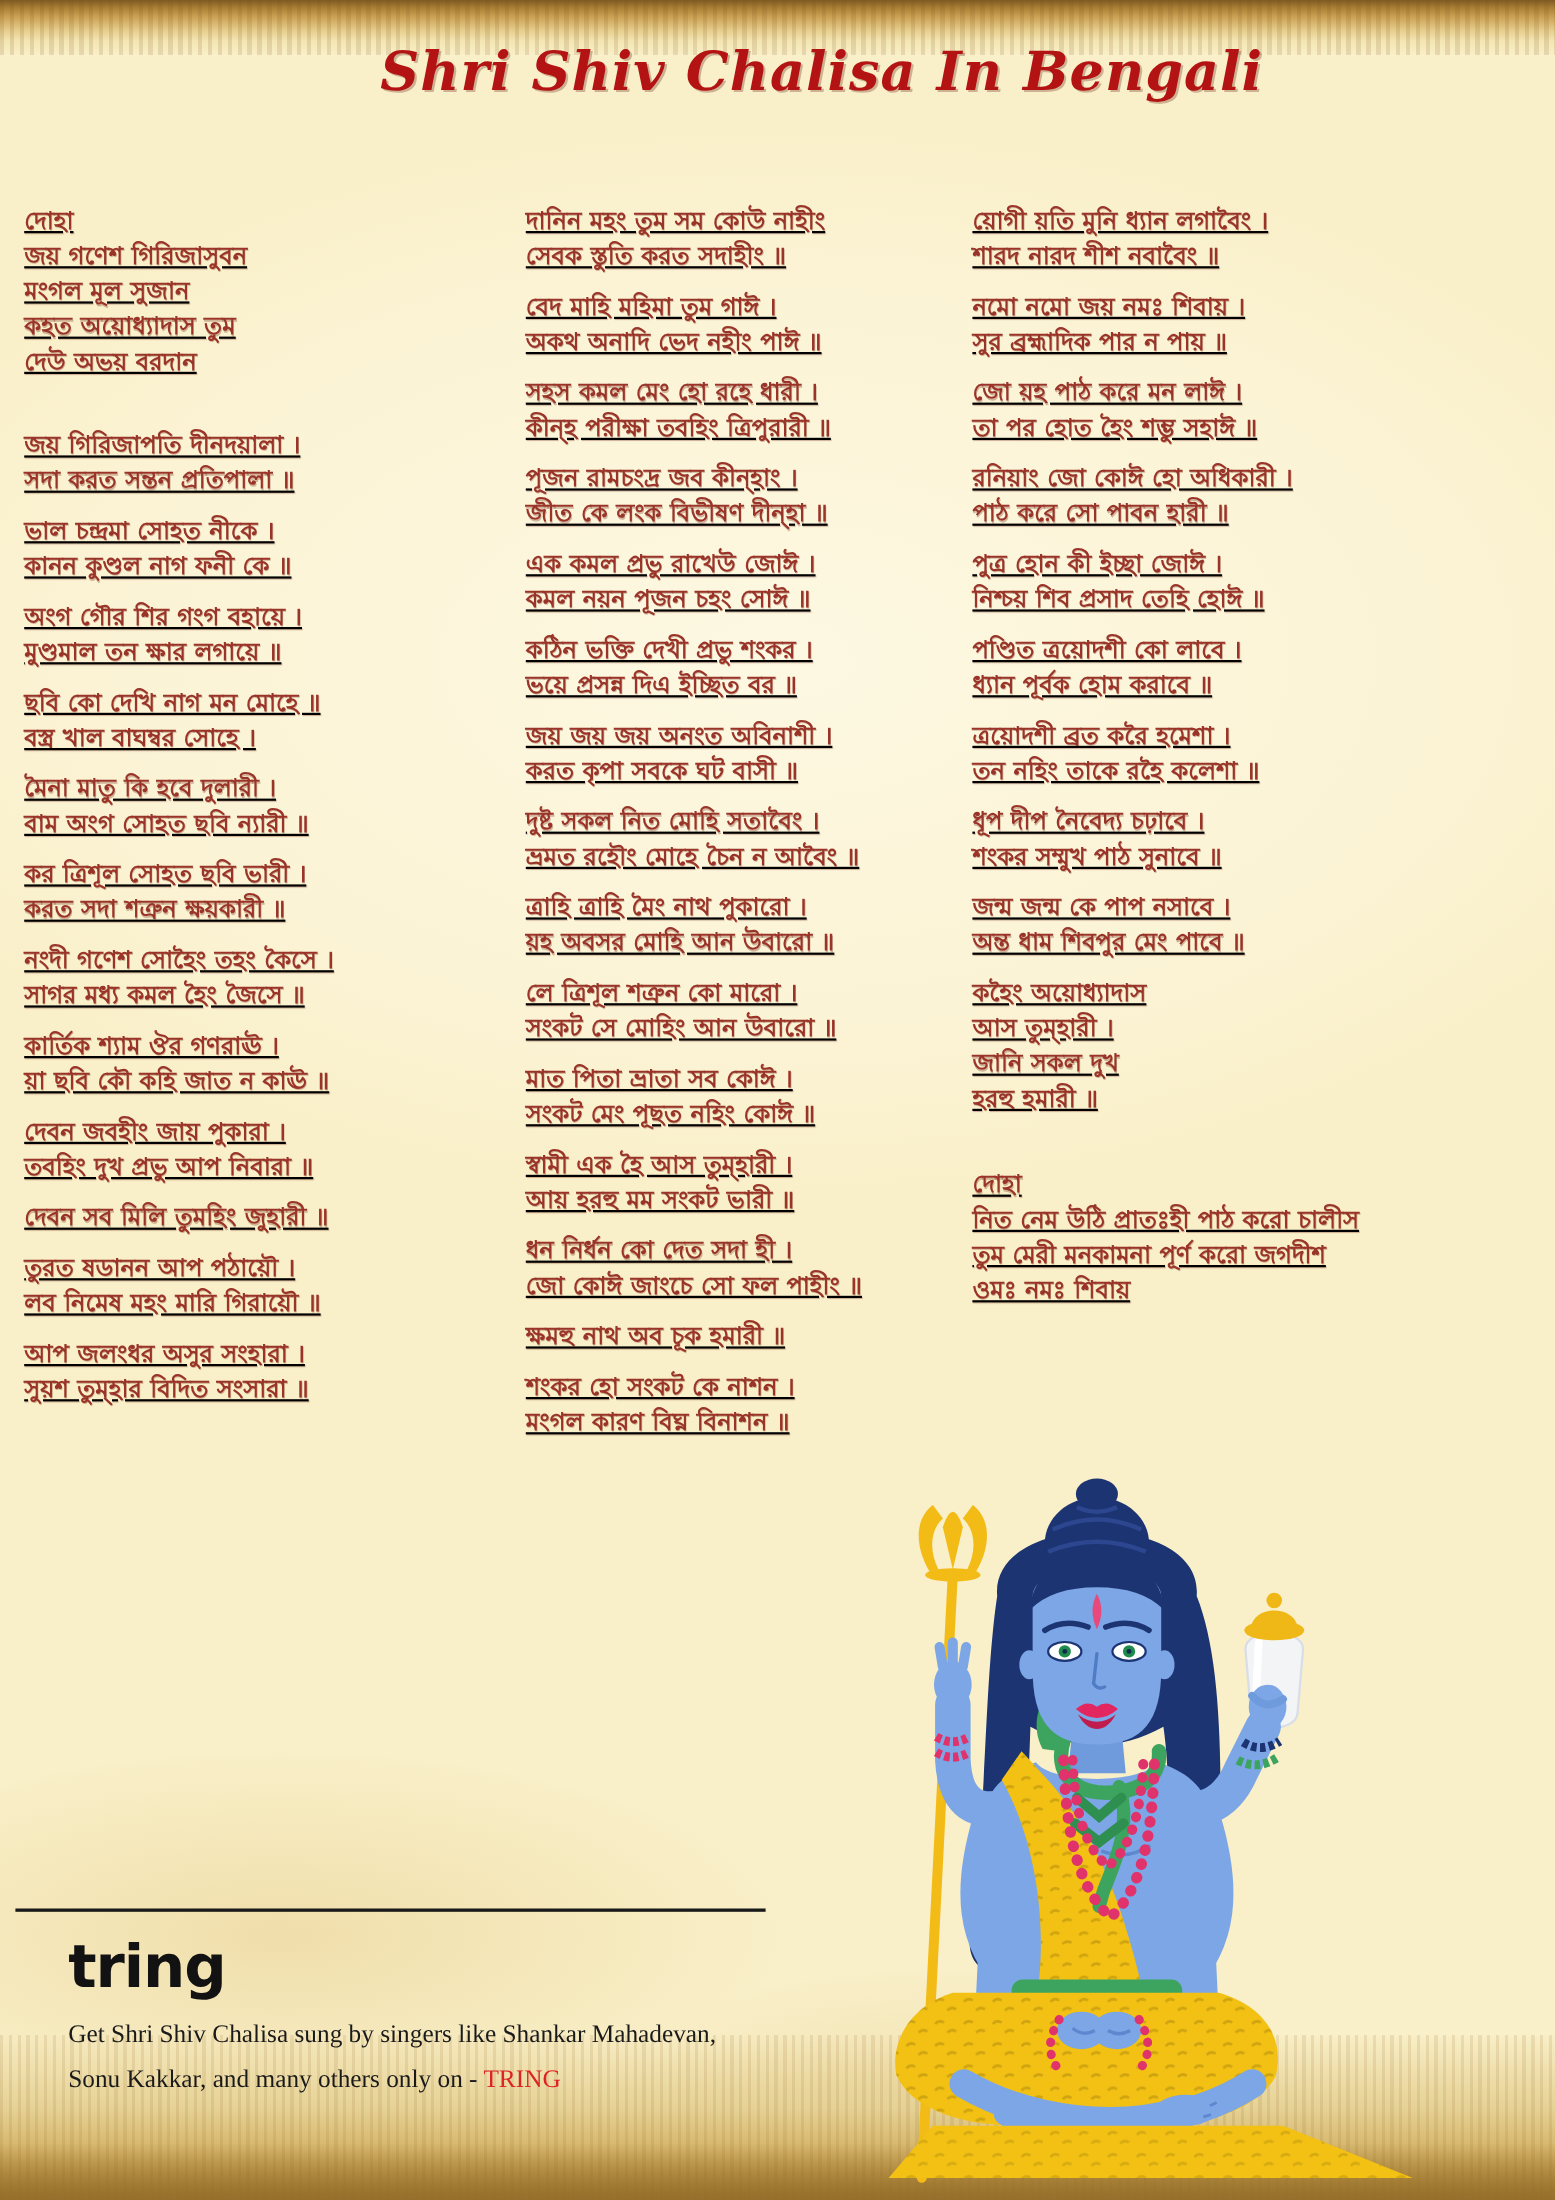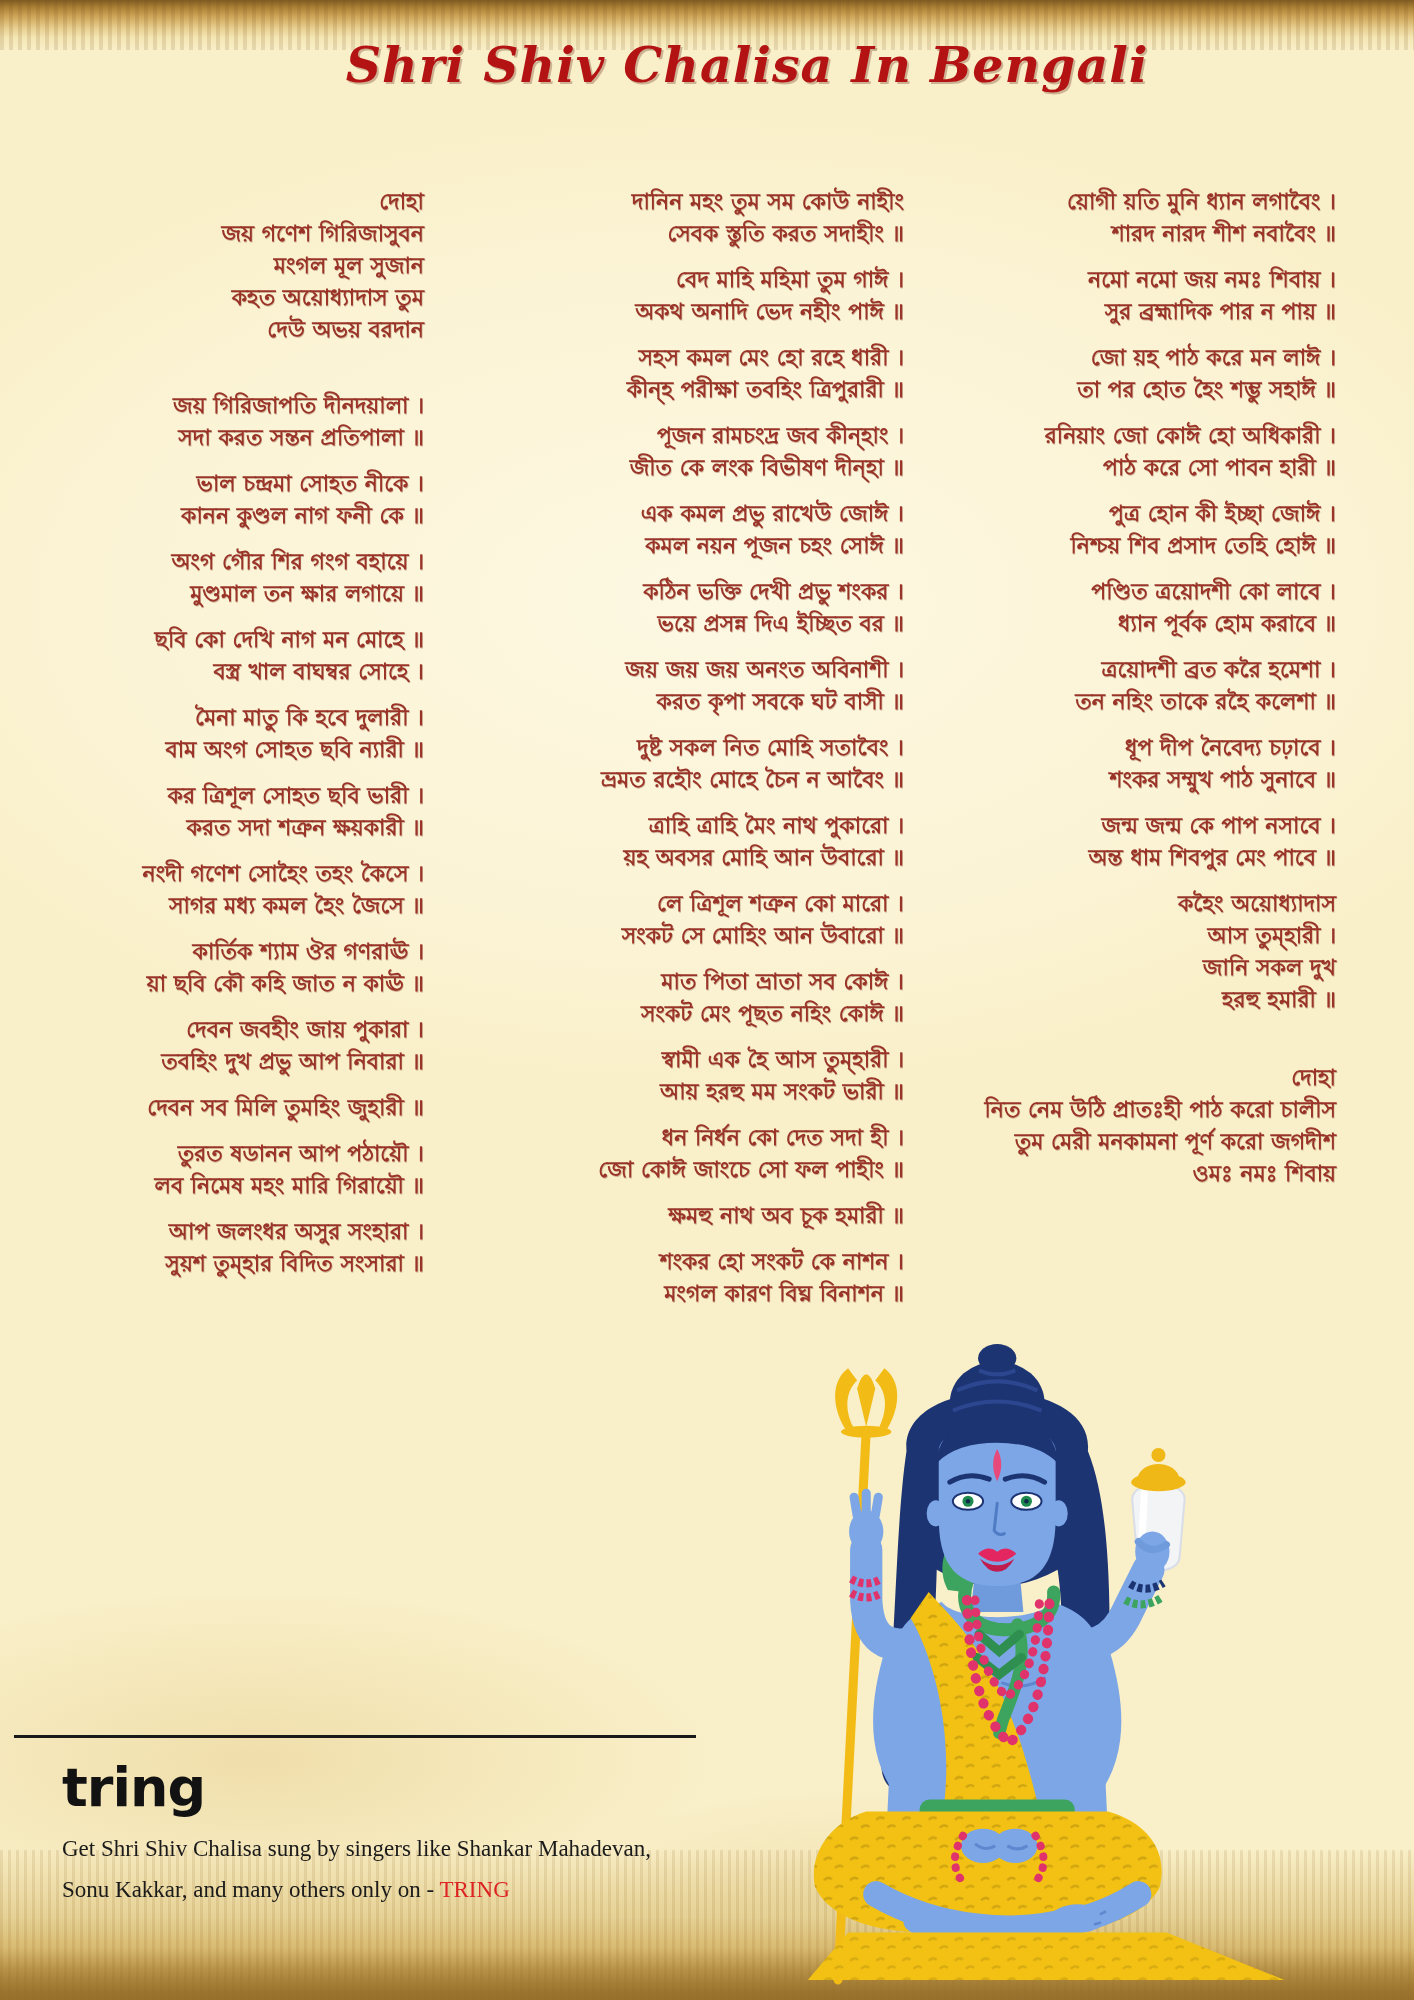--- a/index.html
+++ b/index.html
@@ -24,23 +24,23 @@
       linear-gradient(to top,#96702c 0%,#b9914240 35%, rgba(251,243,212,0) 100%),
       linear-gradient(to top,#a87e33 0%,#caa452 12%,#dfc176 28%,#efdfa6 55%,rgba(251,243,212,0) 100%);
   }
   .page-title{
     position:absolute;left:0;top:36px;width:100%;text-align:center;z-index:3;
     font-family:"DejaVu Serif", serif;font-style:italic;font-weight:800;
     font-size:49px;letter-spacing:1px;color:#b31312;
     text-shadow:2px 2px 0 rgba(90,20,12,.28);
     padding-left:40px;
   }
-  .col{position:absolute;z-index:3;text-align:right;}
+  .col{position:absolute;z-index:3;text-align:left;text-decoration:underline;}
   .col-1{left:22px;top:186px;width:402px;}
-  .col-2{left:466px;top:186px;width:438px;}
+  .col-2{left:478px;top:186px;width:438px;}
   .col-3{left:884px;top:186px;width:452px;}
   .stanza{margin:0 0 14px 0;}
   .stanza.gap-after{margin-bottom:44px;}
   .stanza.doha-gap{margin-top:46px;}
   .stanza.wide .verse-line{white-space:nowrap;}
   .verse-line{
     font-size:22px;line-height:32px;font-weight:700;color:#9a3428;
     text-shadow:.6px 1px 0 rgba(110,35,20,.30);
   }
   .footer-divider{position:absolute;left:14px;top:1735px;width:682px;height:3px;background:#191919;z-index:5;}

